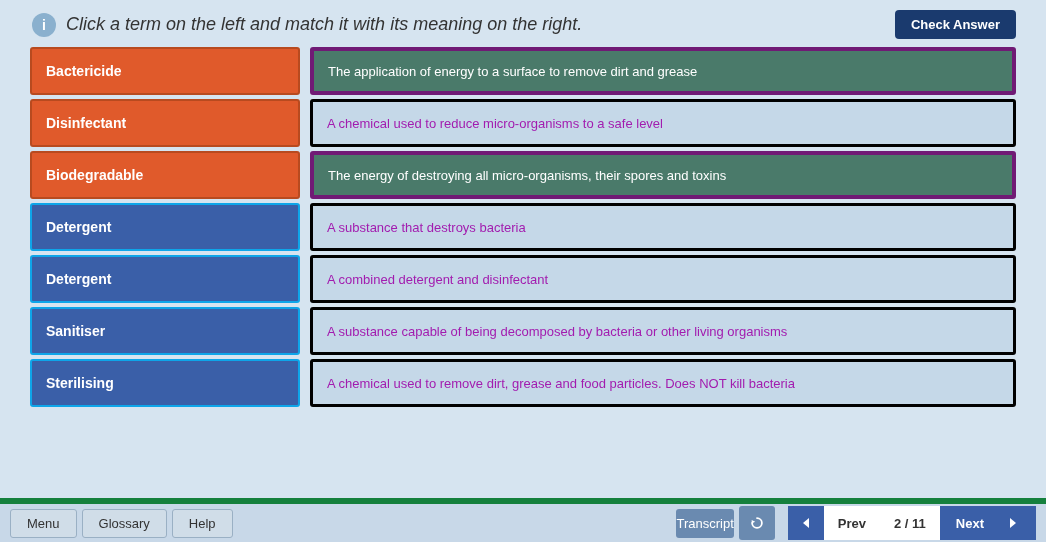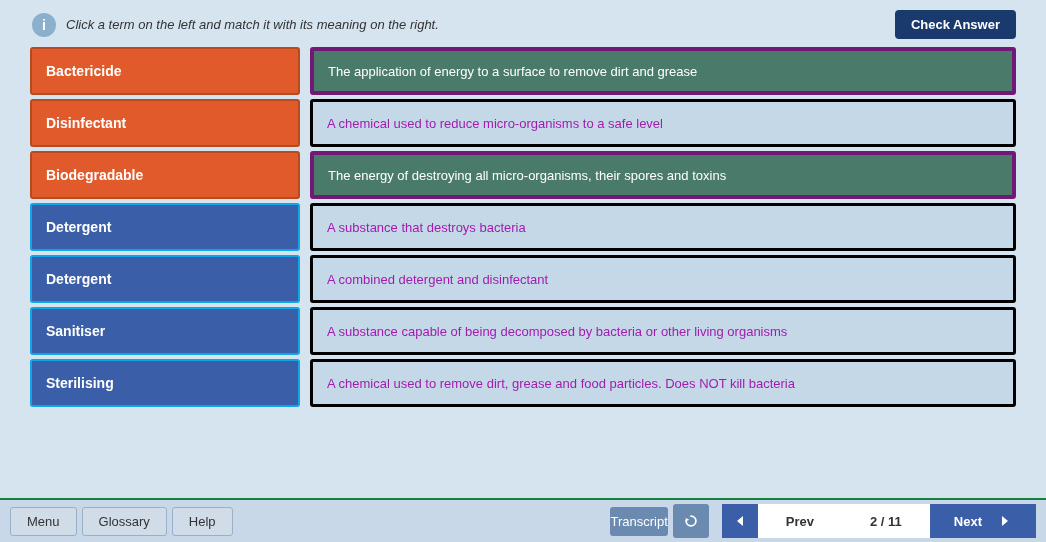--- a/index.html
+++ b/index.html
@@ -29,21 +29,21 @@
       gap: 8px;
     }
 
     .instruction-icon {
       width: 28px;
       height: 28px;
     }
 
     .instruction-text {
       font-style: italic;
-      font-size: 13px;
+      font-size: 18px;
       color: #333;
     }
 
     .check-answer-btn {
       margin-left: auto;
       background: #1a3a6e;
       color: white;
       border: none;
       padding: 7px 16px;
       font-size: 13px;
@@ -110,21 +110,21 @@
 
     .definition-box.blue-light {
       background: #c5d8e8;
       color: #a21caf;
       border: 3px solid #000000;
     }
 
     .footer {
       height: 44px;
       background: #c8d8e8;
-      border-top: 2px solid #15803d;
+      border-top: 6px solid #15803d;
       display: flex;
       align-items: center;
       padding: 0 10px;
       gap: 5px;
     }
 
     .footer-btn {
       background: #d0dde8;
       border: 1px solid #9ab0c4;
       color: #333;
@@ -180,41 +180,41 @@
       font-size: 16px;
       cursor: pointer;
       display: flex;
       align-items: center;
       justify-content: center;
     }
 
     .nav-page-display {
       background: white;
       border: none;
-      padding: 0 28px;
+      padding: 0 14px;
       font-size: 13px;
       font-weight: bold;
       height: 34px;
       display: flex;
       align-items: center;
       color: #333;
     }
 
     .nav-next-btn {
       background: #3a5fa8;
       color: white;
       border: none;
-      padding: 0 24px;
-      height: 34px;
-      font-size: 13px;
-      font-weight: bold;
-      cursor: pointer;
-      display: flex;
-      align-items: center;
-      gap: 16px;
+      padding: 0 16px;
+      height: 34px;
+      font-size: 13px;
+      font-weight: bold;
+      cursor: pointer;
+      display: flex;
+      align-items: center;
+      gap: 22px;
     }
   </style>
 </head>
 <body>
 
 <div class="main-container">
   <div class="instruction-bar">
     <svg class="instruction-icon" viewBox="0 0 28 28">
       <circle cx="14" cy="14" r="12" fill="#6a9abf" opacity="0.7"></circle>
       <text x="14" y="19" text-anchor="middle" fill="white" font-size="14" font-weight="bold">i</text>

